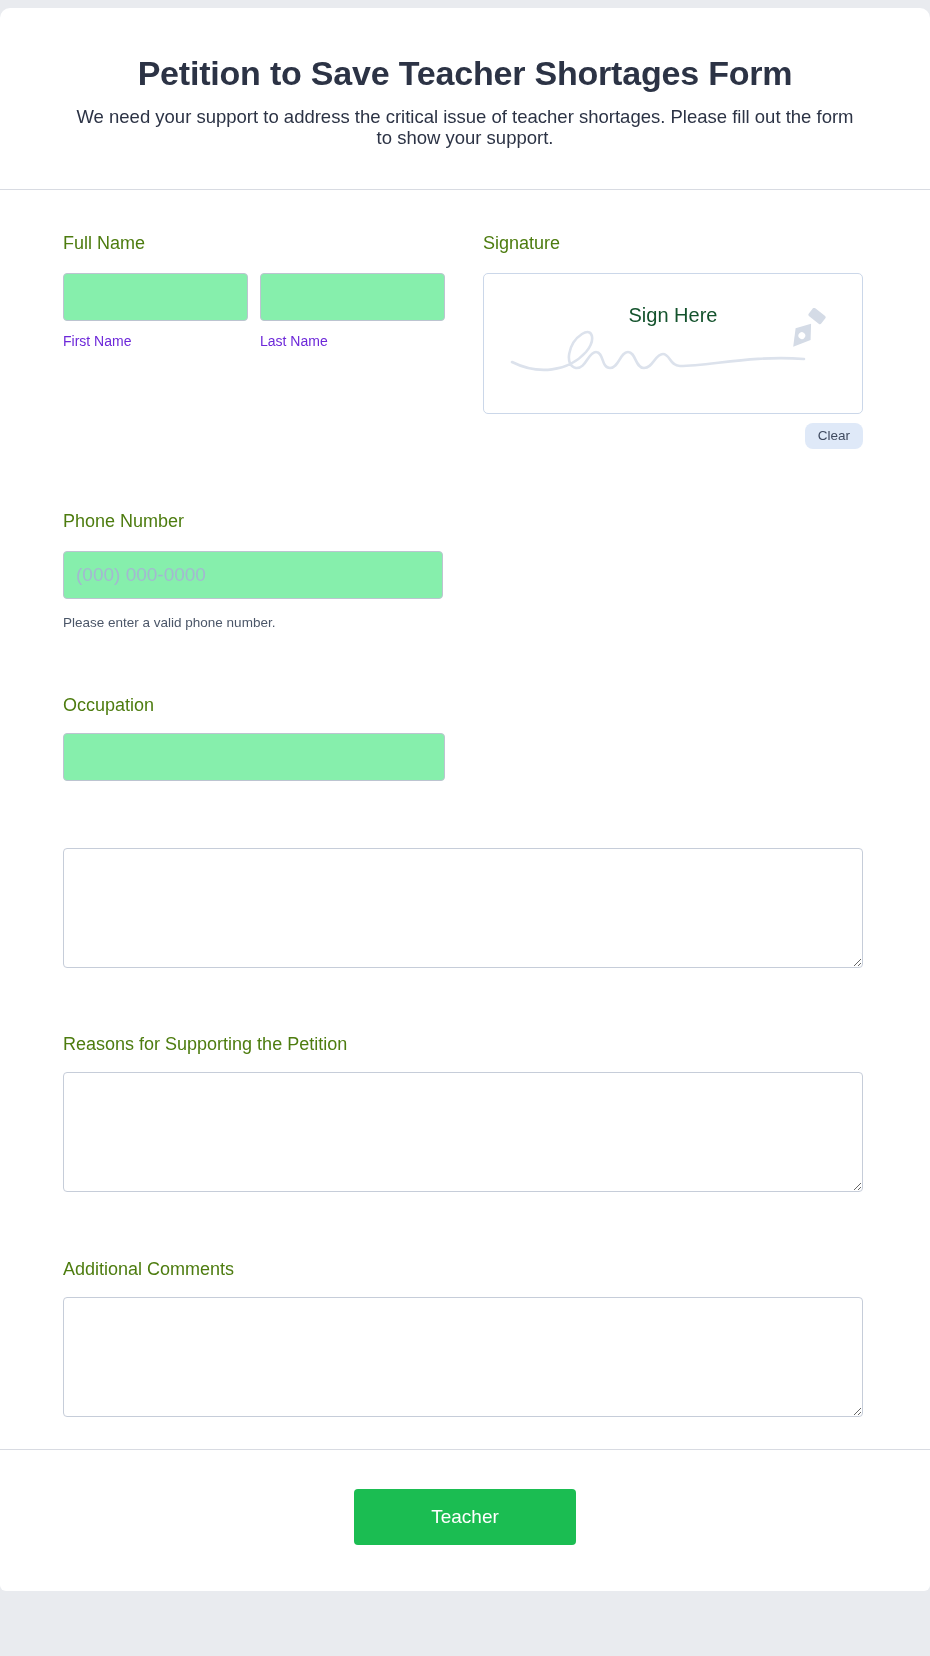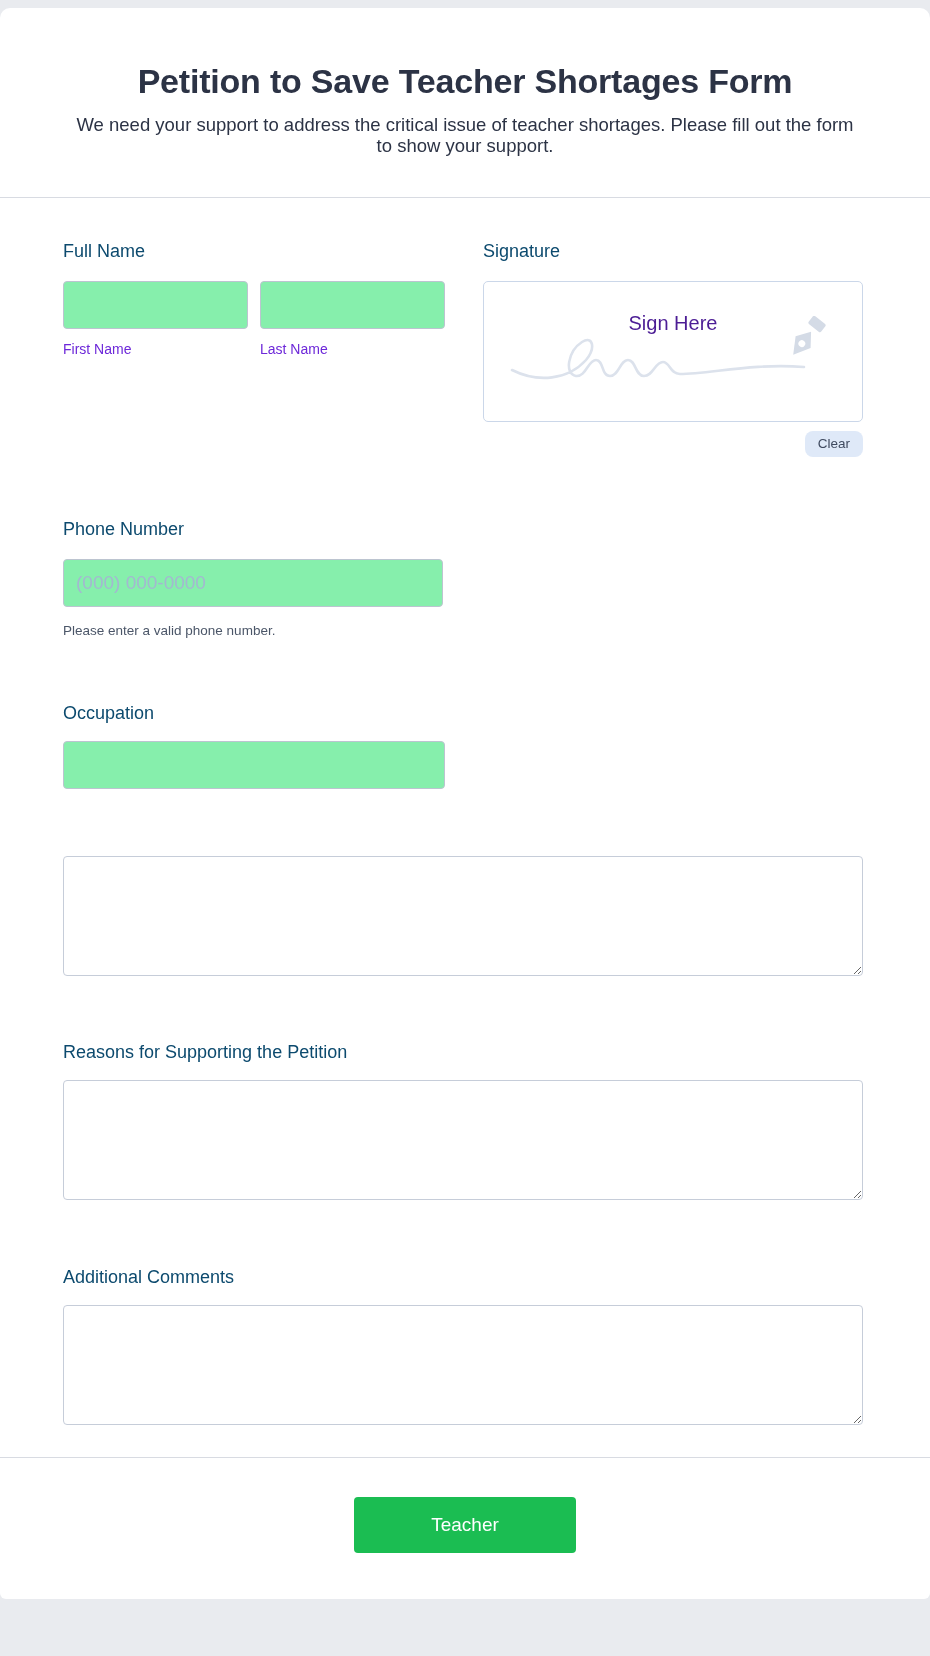--- a/index.html
+++ b/index.html
@@ -6,51 +6,51 @@
   html,body { margin:0; padding:0; }
   body {
     width:930px; background:#e9ebef;
     font-family:"Liberation Sans", sans-serif; color:#2c3345;
   }
   .page { width:930px; padding:8px 0 6px; }
   .card { background:#ffffff; border-radius:10px 10px 6px 6px; overflow:hidden; }
 
   
   .form-header { padding:42px 70px 41px; text-align:center; }
-  .form-title { margin:8px; font-size:34px; line-height:46px; font-weight:700; letter-spacing:-0.2px; color:#2c3345; }
+  .form-title { margin:0; font-size:34px; line-height:46px; font-weight:700; letter-spacing:-0.2px; color:#2c3345; }
   .form-subtitle { margin:10px auto 0; max-width:780px; font-size:18.5px; line-height:21px; font-weight:400; color:#2c3345; }
 
   .divider { height:1px; background:#d8dbe2; }
 
   
   .form-body { padding:0 67px 0 63px; }
   .row { display:flex; gap:38px; }
   .col-l { width:382px; }
   .col-r { width:380px; }
-  .q-label { font-size:18px; line-height:20px; font-weight:500; color:#0c4a6e; }
+  .q-label { font-size:18px; line-height:20px; font-weight:500; color:#4d7c0f; }
   .q-label.tall { line-height:22px; }
 
   input.text {
     display:block; width:100%; height:48px; margin-top:20px;
     border:1px solid #bcc4d0; border-radius:4px; background:#86efac;
     font-family:"Liberation Sans", sans-serif; font-size:18px; color:#2c3345; padding:0 12px; outline:none;
   }
   .row1 { margin-top:43px; }
   .name-inputs { display:flex; gap:12px; margin-top:20px; }
   .name-inputs .field { flex:1; }
   .name-inputs input.text { margin-top:0; }
   .sublabel { font-size:14px; line-height:17px; color:#6d28d9; margin-top:12px; }
   .sub2 { font-size:13.5px; line-height:16px; color:#4b5668; margin-top:16px; }
 
   
   .sig-pad {
     position:relative; margin-top:20px; height:141px;
     border:1px solid #cbd7e9; border-radius:5px; background:#fff; cursor:crosshair;
   }
-  .sign-here { position:absolute; top:30px; left:0; right:0; text-align:center; font-size:20px; color:#4c1d95; pointer-events:none; }
+  .sign-here { position:absolute; top:30px; left:0; right:0; text-align:center; font-size:20px; color:#14532d; pointer-events:none; }
   .scribble { position:absolute; left:24px; top:44px; pointer-events:none; }
   .pen { position:absolute; right:32px; top:34px; pointer-events:none; }
   .sig-actions { display:flex; justify-content:flex-end; margin-top:9px; }
   .clear-btn {
     background:#dfe9f8; color:#3f4a5f; border:none; border-radius:8px;
     font-family:"Liberation Sans", sans-serif; font-size:13.5px; line-height:16px;
     padding:5px 13px; cursor:pointer;
   }
 
   .row2 { margin-top:62px; }

